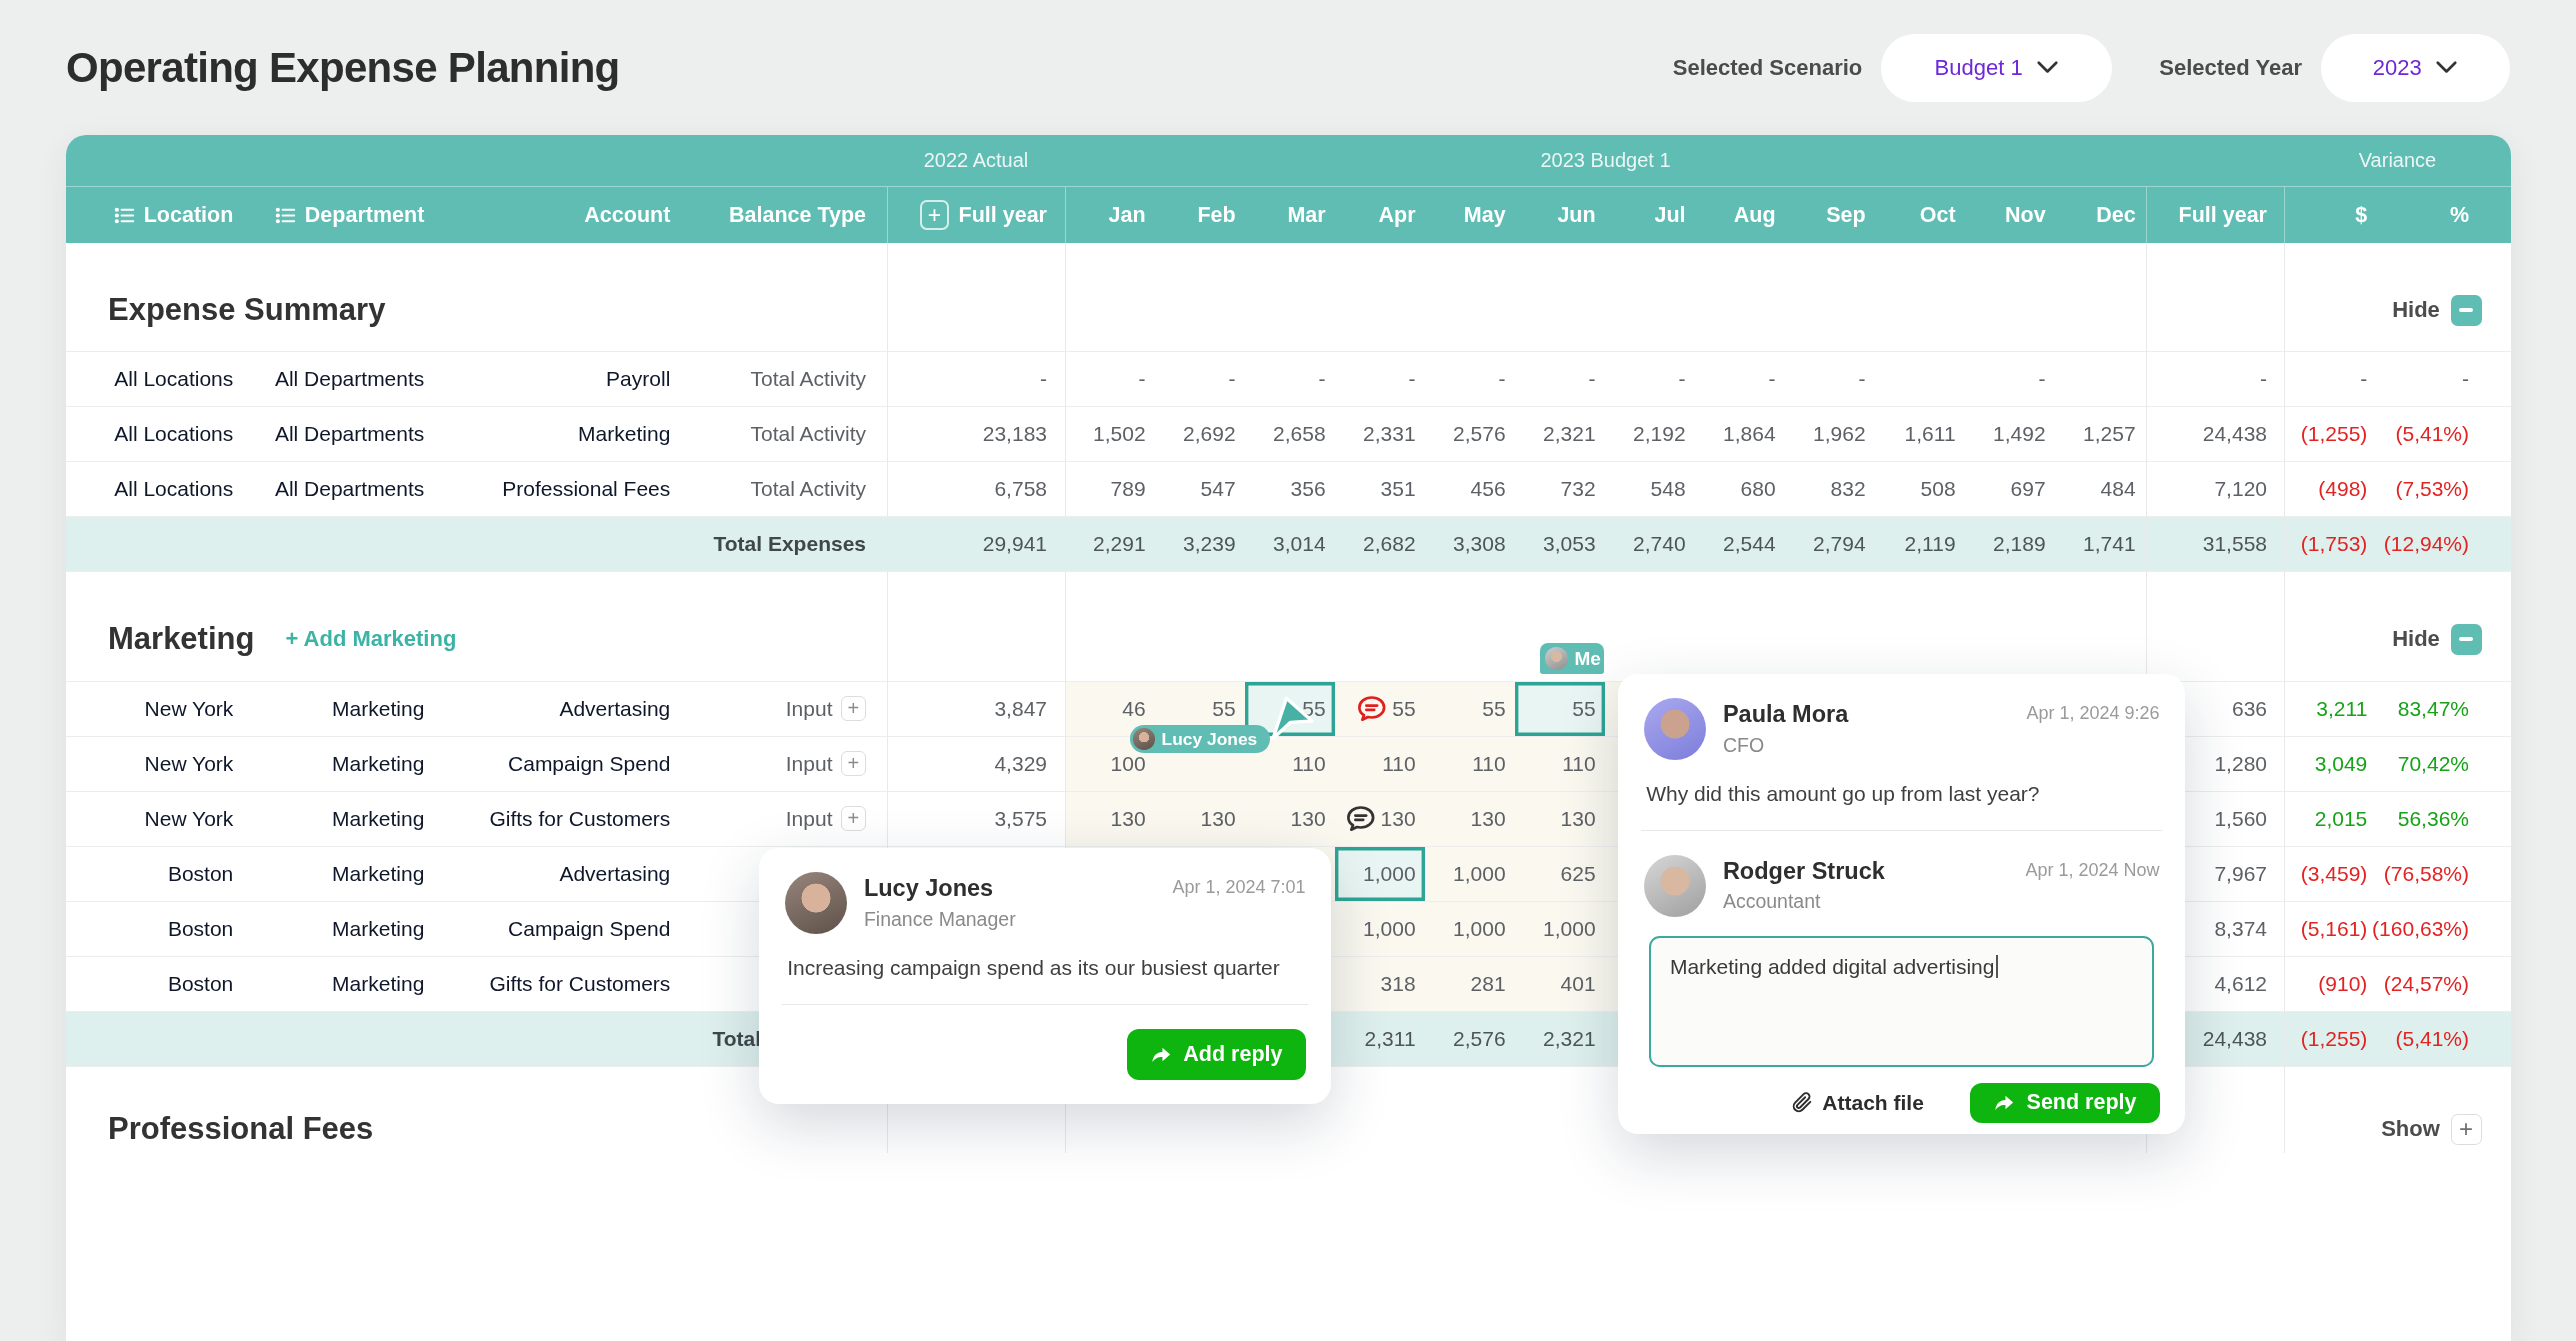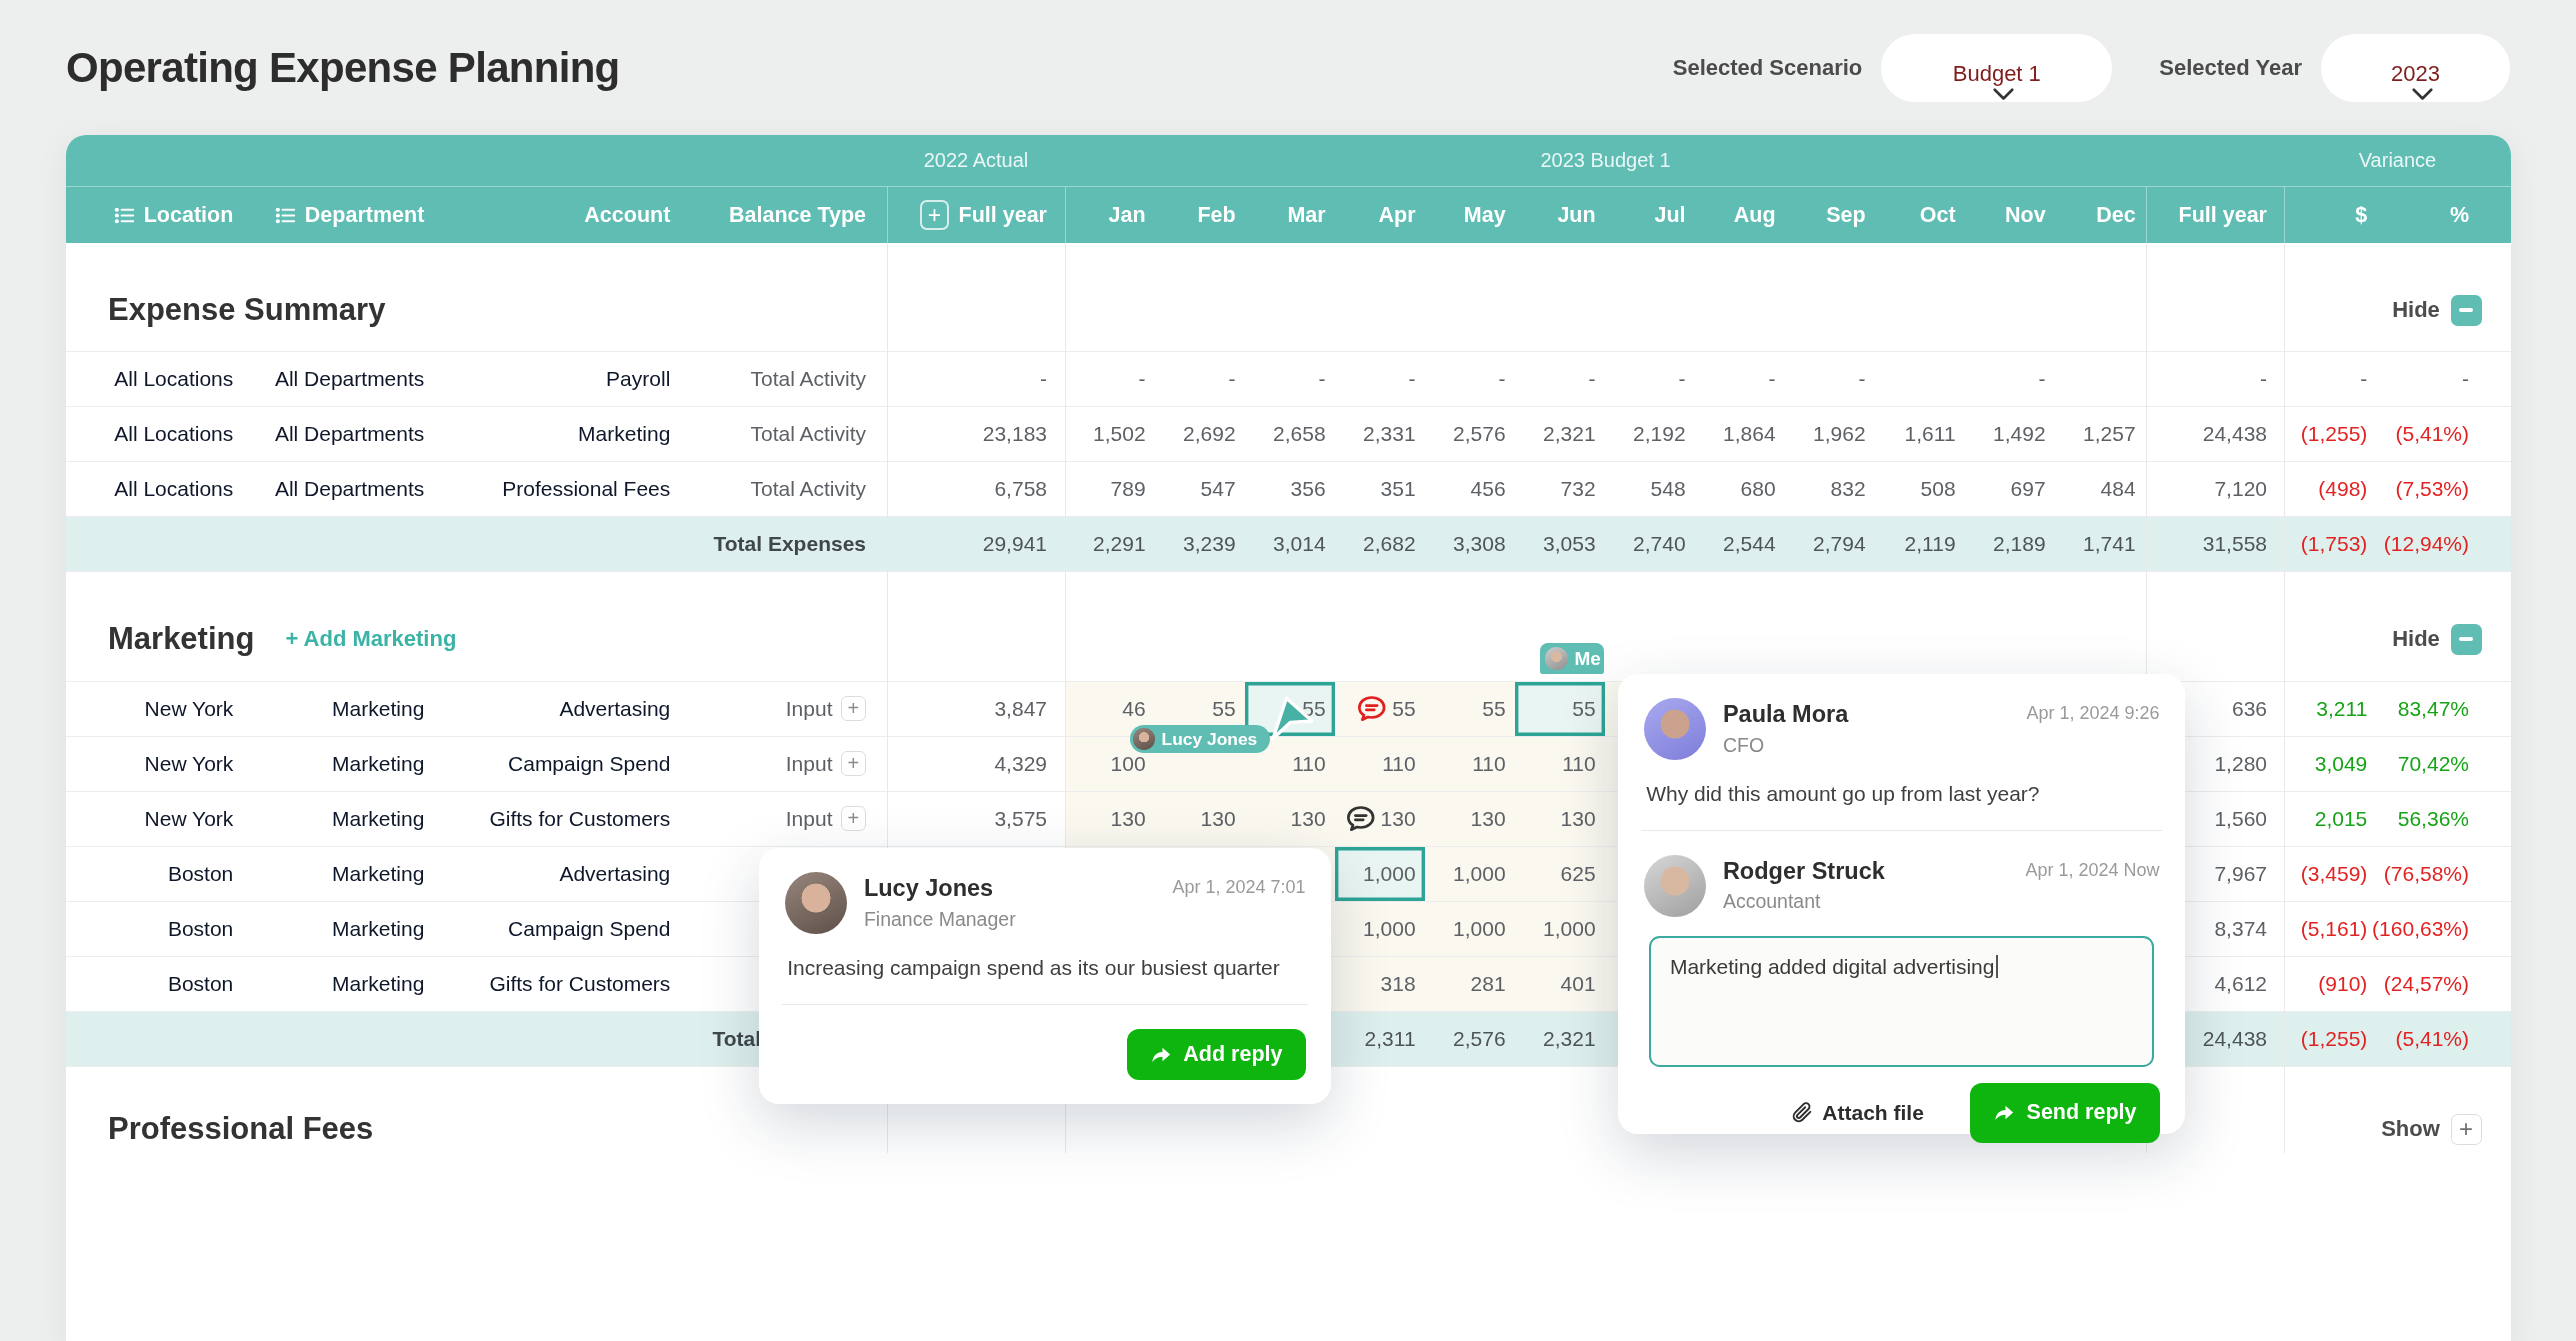--- a/index.html
+++ b/index.html
@@ -4,21 +4,21 @@
 <style>
   html,body{margin:0;padding:0;background:#edefee;}
   .page{position:relative;width:2576px;height:1342px;background:#edefee;font-family:"Liberation Sans",sans-serif;overflow:hidden;}
 
   
   .topbar{position:absolute;top:0;left:0;right:0;height:135px;display:flex;align-items:center;padding:12px 66px;box-sizing:border-box;}
   .app-title{font-size:42px;font-weight:700;color:#2d2d2d;letter-spacing:-0.7px;margin:0;}
   .controls{margin-left:auto;display:flex;align-items:center;gap:19px;}
   .ctl-label{font-size:22px;font-weight:600;color:#4b4b4b;}
   .yr-label{margin-left:28px;}
-  .select{display:flex;align-items:center;justify-content:flex-end;background:#fff;border-radius:35px;height:68px;padding:0 24px;font-size:22px;color:#7f1d1d;box-sizing:border-box;cursor:pointer;flex-direction:column;}
+  .select{display:flex;align-items:center;justify-content:center;background:#fff;border-radius:35px;height:68px;padding:0 24px;font-size:22px;color:#6d28d9;box-sizing:border-box;cursor:pointer;}
   .sel-scenario{width:231px;}
   .sel-year{width:189px;}
   .chev{flex:none;margin-left:13.4px;}
 
   
   .card{position:absolute;left:66px;top:135px;width:2445px;height:1207px;background:#fff;border-radius:20px 20px 0 0;box-shadow:0 9.4px 34px rgba(20,40,50,.07);}
   .thead{position:relative;height:108px;background:#5fbdb3;border-radius:20px 20px 0 0;color:#fff;}
   .ghead-label{position:absolute;top:0;height:51px;display:flex;align-items:center;justify-content:center;font-size:20px;color:rgba(255,255,255,.88);}
   .gl-actual{left:821px;width:178px;}
   .gl-budget{left:999px;width:1081px;}
@@ -1002,21 +1002,21 @@
       <div class="p-ts">Apr 1, 2024 Now</div>
     </div>
     <div class="reply-box"><span>Marketing added digital advertising</span><span class="caret"></span></div>
     <div class="p-actions">
       <div class="attach">
         <svg width="23" height="23" viewBox="0 0 24 24">
             <path d="M21.2 11.3l-8.3 8.3a5.3 5.3 0 01-7.5-7.5l8.8-8.8a3.6 3.6 0 015.1 5.1l-8.8 8.8a1.9 1.9 0 01-2.7-2.7l8-8" fill="none" stroke="#2d2d2d" stroke-width="2" stroke-linecap="round"></path>
           </svg>
         <span>Attach file</span>
       </div>
-      <button class="btn-green" style="height:60px">
+      <button class="btn-green" style="height:40px">
         <svg width="23" height="23" viewBox="0 0 24 24">
             <path d="M13 5l8 7-8 7v-4.5C7.5 14.5 4.5 16.5 2.5 20 3 13.5 7 9.8 13 9.5V5z" fill="#fff"></path>
           </svg>
         <span>Send reply</span>
       </button>
     </div>
   </div>
 
 </div>
 

